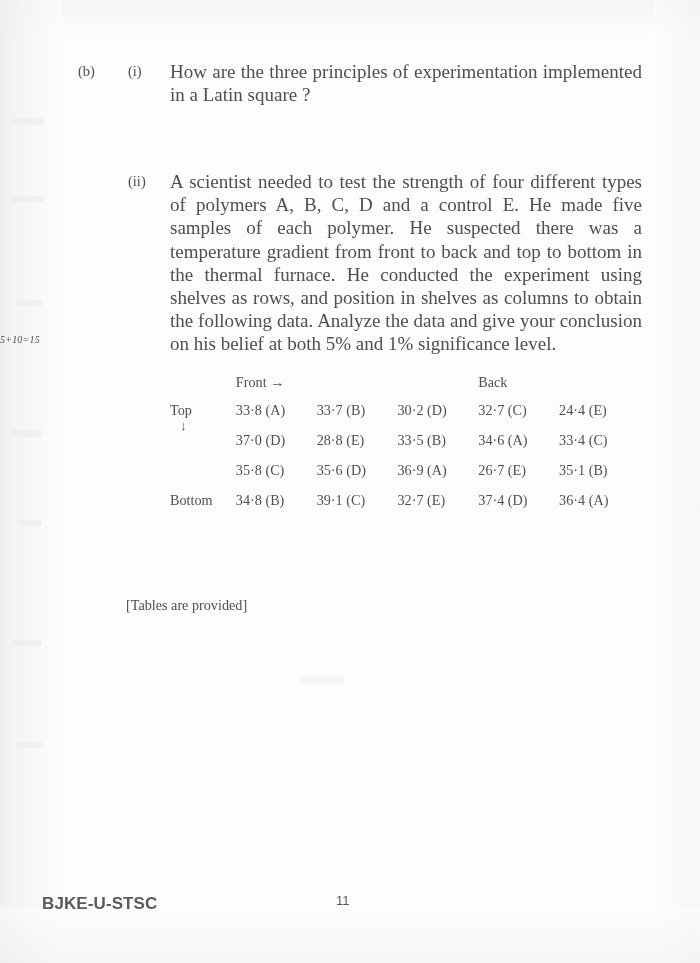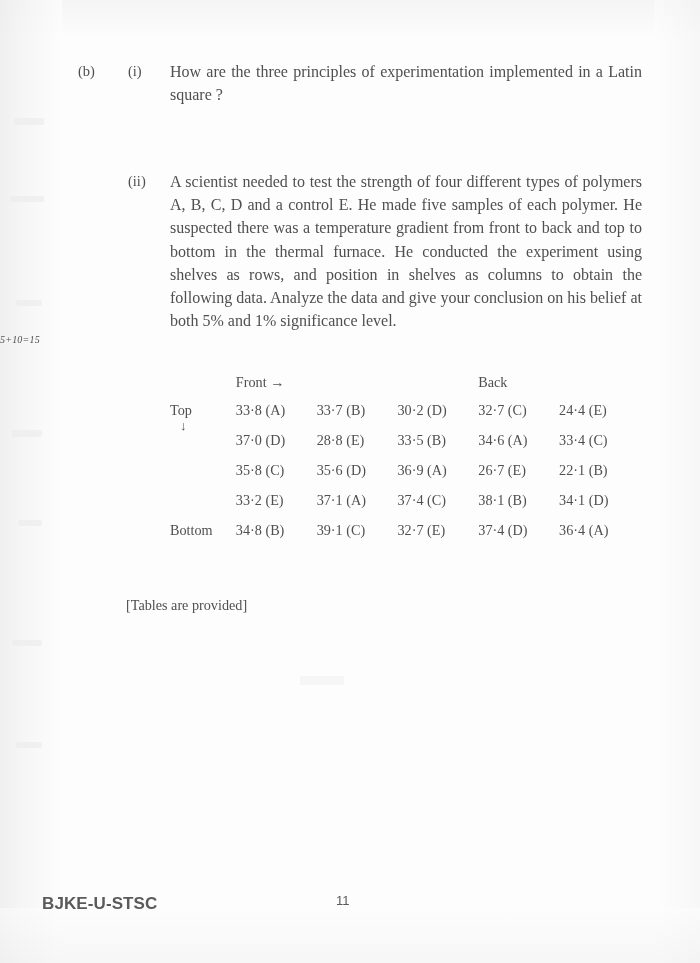--- a/index.html
+++ b/index.html
@@ -72,21 +72,21 @@
     line-height: 23px;
   }
   .lbl-roman {
     width: 42px;
     flex: 0 0 42px;
     font-size: 14.5px;
     line-height: 23px;
   }
   .qtext {
     width: 472px;
-    font-size: 16px;
+    font-size: 19px;
     line-height: 23.2px;
     text-align: justify;
     text-justify: inter-word;
   }
   .qtext.loose { text-align-last: left; }
 
   .marks {
     position: absolute;
     right: 0;
     font-style: italic;
@@ -227,31 +227,23 @@
         <td class="cellcol">34·6 (A)</td>
         <td class="cellcol">33·4 (C)</td>
       </tr>
 
       <tr class="datarow">
         <td class="rowlabel"></td>
         <td class="cellcol">35·8 (C)</td>
         <td class="cellcol">35·6 (D)</td>
         <td class="cellcol">36·9 (A)</td>
         <td class="cellcol">26·7 (E)</td>
-        <td class="cellcol">22·1 (B)</td>
-      </tr>
-
-      <tr class="datarow">
-        <td class="rowlabel"></td>
-        <td class="cellcol">33·2 (E)</td>
-        <td class="cellcol">37·1 (A)</td>
-        <td class="cellcol">37·4 (C)</td>
-        <td class="cellcol">38·1 (B)</td>
-        <td class="cellcol">34·1 (D)</td>
-      </tr>
+        <td class="cellcol">35·1 (B)</td>
+      </tr>
+
 
       <tr class="datarow">
         <td class="rowlabel" style="padding-left:0;">Bottom</td>
         <td class="cellcol">34·8 (B)</td>
         <td class="cellcol">39·1 (C)</td>
         <td class="cellcol">32·7 (E)</td>
         <td class="cellcol">37·4 (D)</td>
         <td class="cellcol">36·4 (A)</td>
       </tr>
     </tbody>

